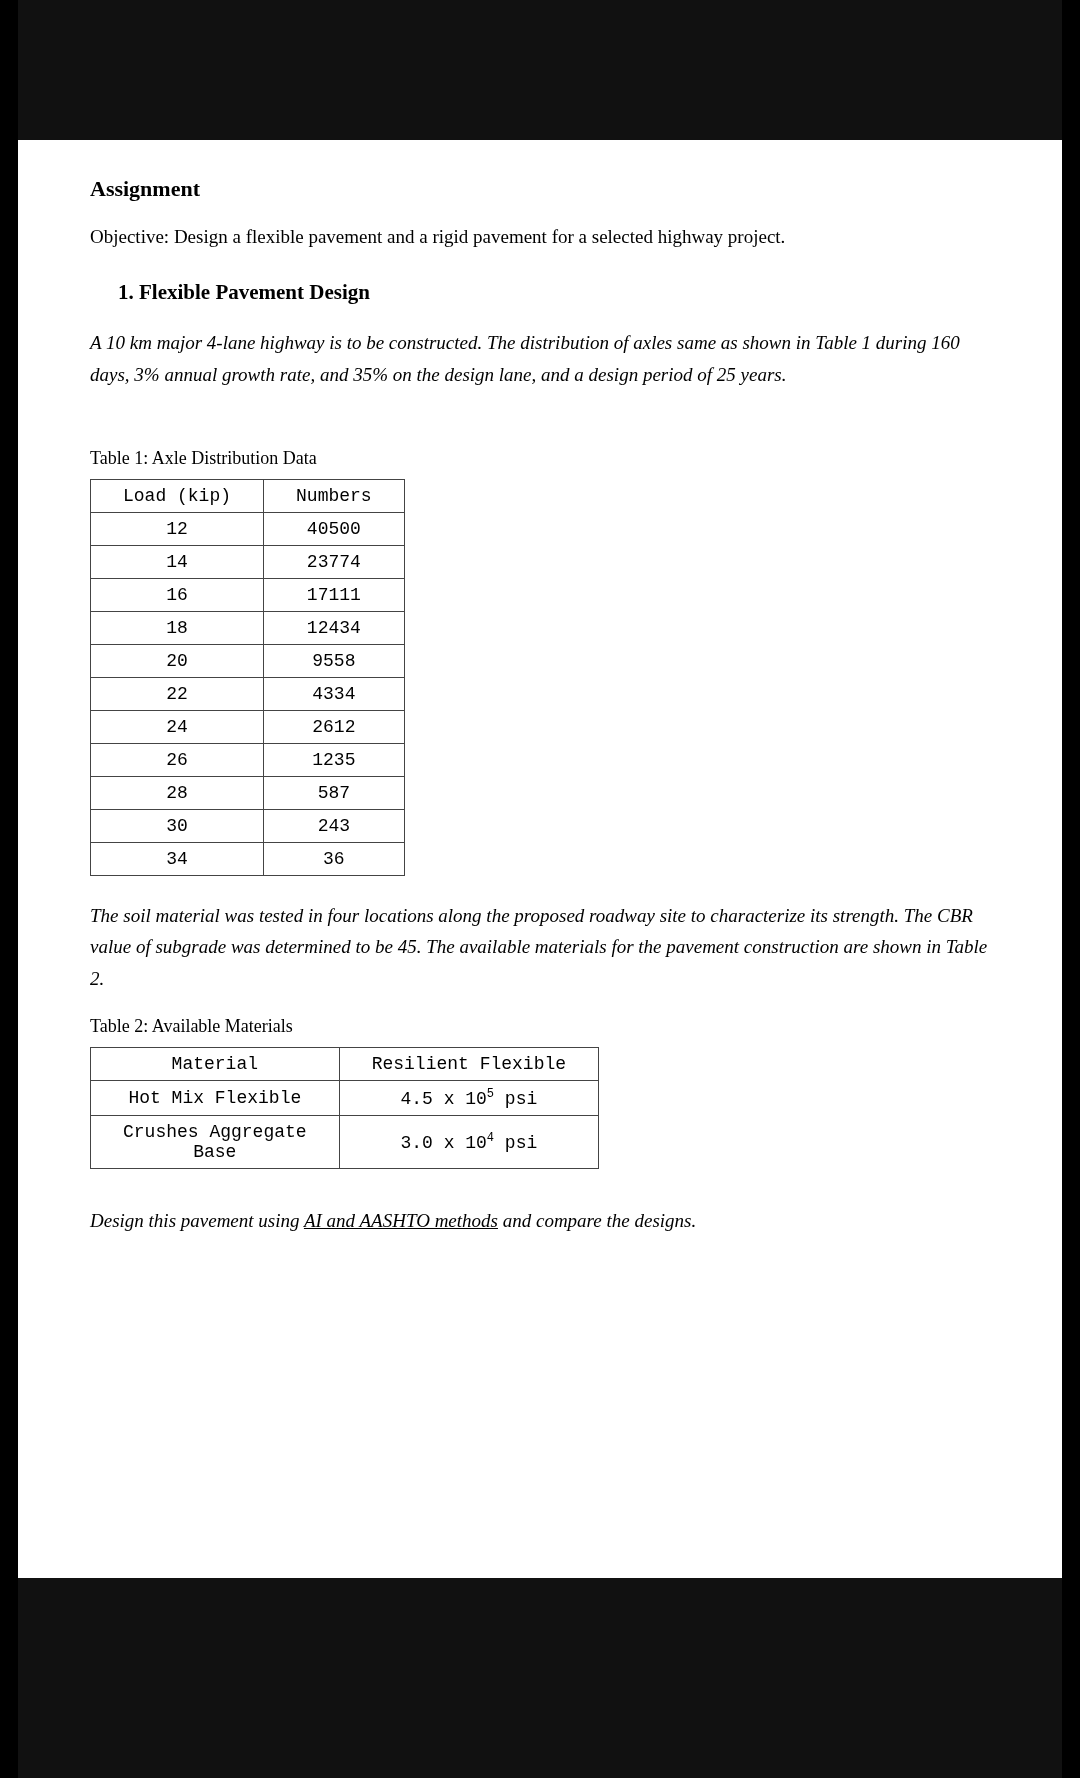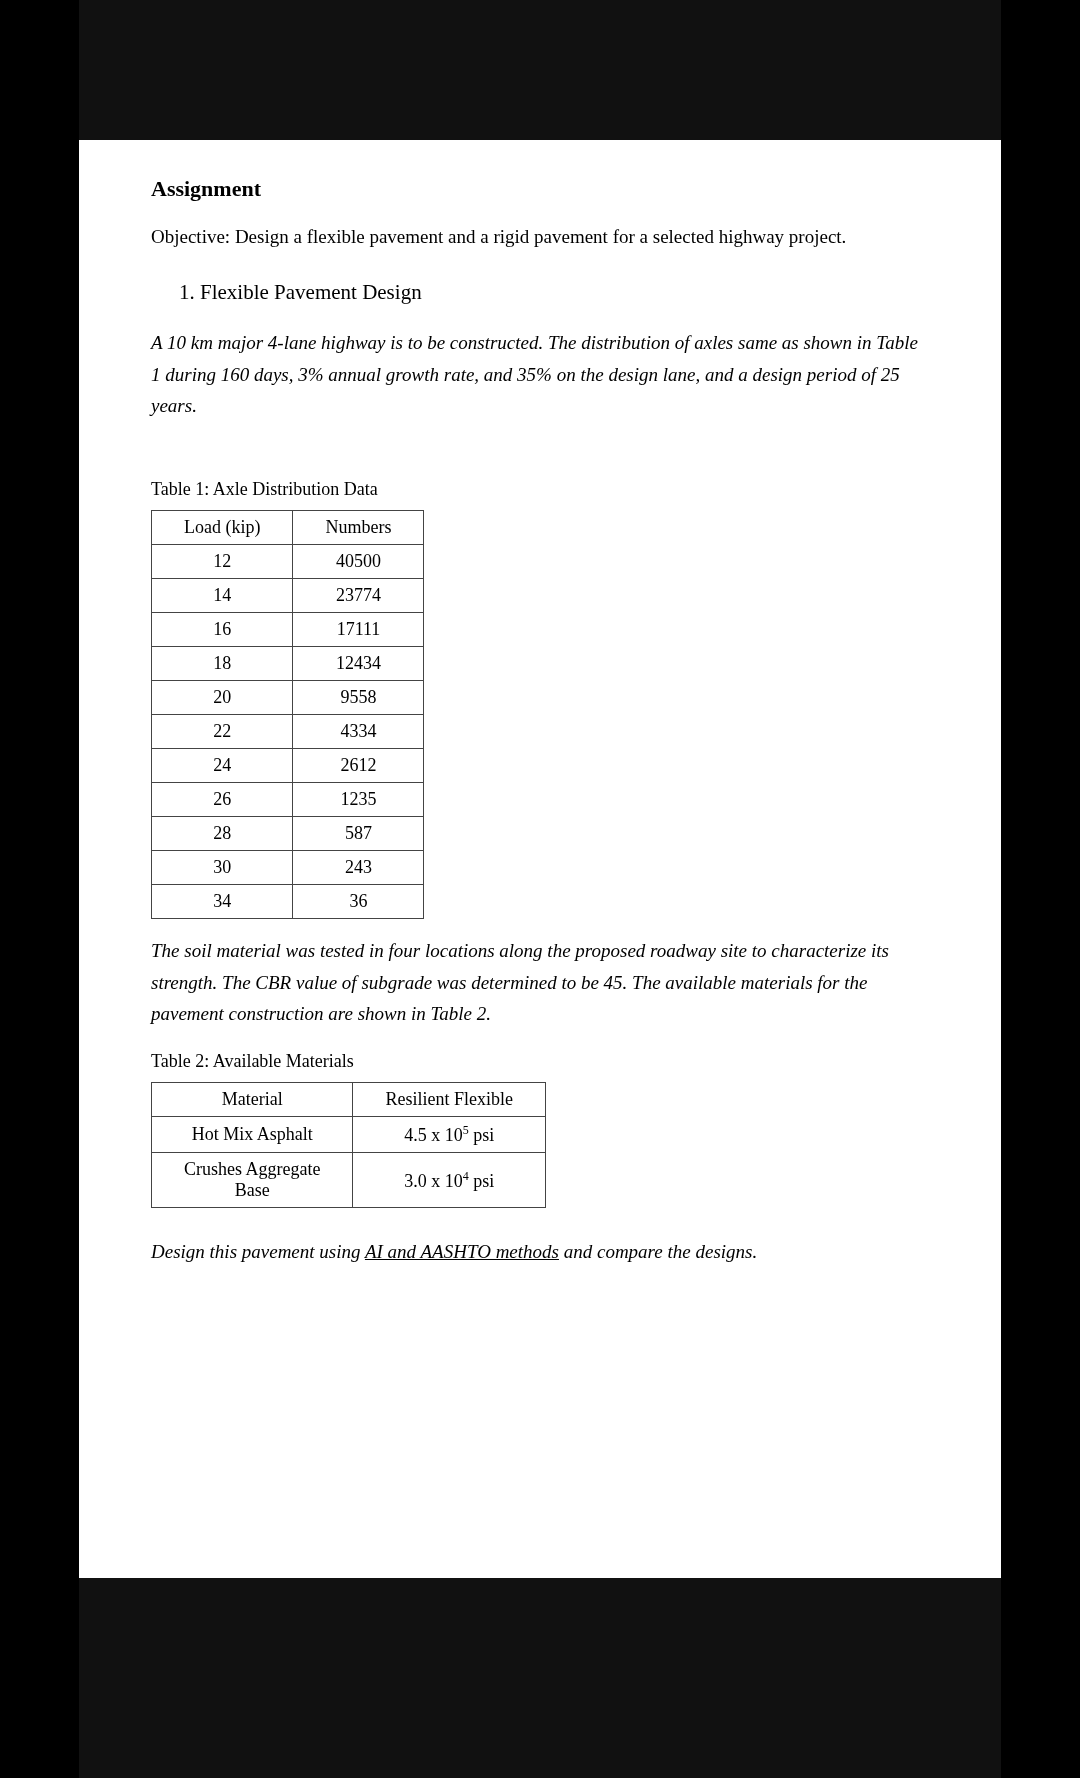--- a/index.html
+++ b/index.html
@@ -5,21 +5,21 @@
     * { margin: 0; padding: 0; box-sizing: border-box; }
     body {
       background: #000;
       display: flex;
       justify-content: center;
       align-items: flex-start;
       min-height: 1778px;
       font-family: Georgia, 'Times New Roman', serif;
     }
     .page-wrapper {
-      width: 922px;
+      width: 1044px;
       min-height: 1778px;
       background: #404040;
       display: flex;
       flex-direction: column;
     }
     .top-bar {
       width: 100%;
       height: 140px;
       background: #111;
     }
@@ -42,39 +42,40 @@
     .objective-block {
       font-size: 19px;
       line-height: 1.6;
       margin-bottom: 28px;
     }
     .objective-label {
       font-weight: normal;
     }
     .numbered-heading {
       font-size: 21px;
-      font-weight: normal;
+      font-weight: bold;
       margin-left: 28px;
       margin-bottom: 22px;
     }
     .body-text {
       font-size: 19px;
       line-height: 1.65;
       margin-bottom: 22px;
       font-style: italic;
     }
     .table-caption {
       font-size: 18px;
       margin-bottom: 10px;
       margin-top: 10px;
     }
     table {
       border-collapse: collapse;
-      margin-bottom: 16px;
+      margin-bottom: 24px;
       font-size: 18px;
+      font-family: Liberation Mono, monospace;
     }
     table th, table td {
       border: 1.5px solid #444;
       padding: 6px 32px;
       text-align: center;
     }
     table th {
       font-weight: normal;
     }
     .underline {
@@ -176,21 +177,21 @@
 
     <table>
       <thead>
         <tr>
           <th>Material</th>
           <th>Resilient Flexible</th>
         </tr>
       </thead>
       <tbody>
         <tr>
-          <td>Hot Mix Asphalt</td>
+          <td>Hot Mix Flexible</td>
           <td>4.5 x 10<span class="superscript">5</span> psi</td>
         </tr>
         <tr>
           <td>Crushes Aggregate<br>Base</td>
           <td>3.0 x 10<span class="superscript">4</span> psi</td>
         </tr>
       </tbody>
     </table>
 
     <div class="small-spacer"></div>

